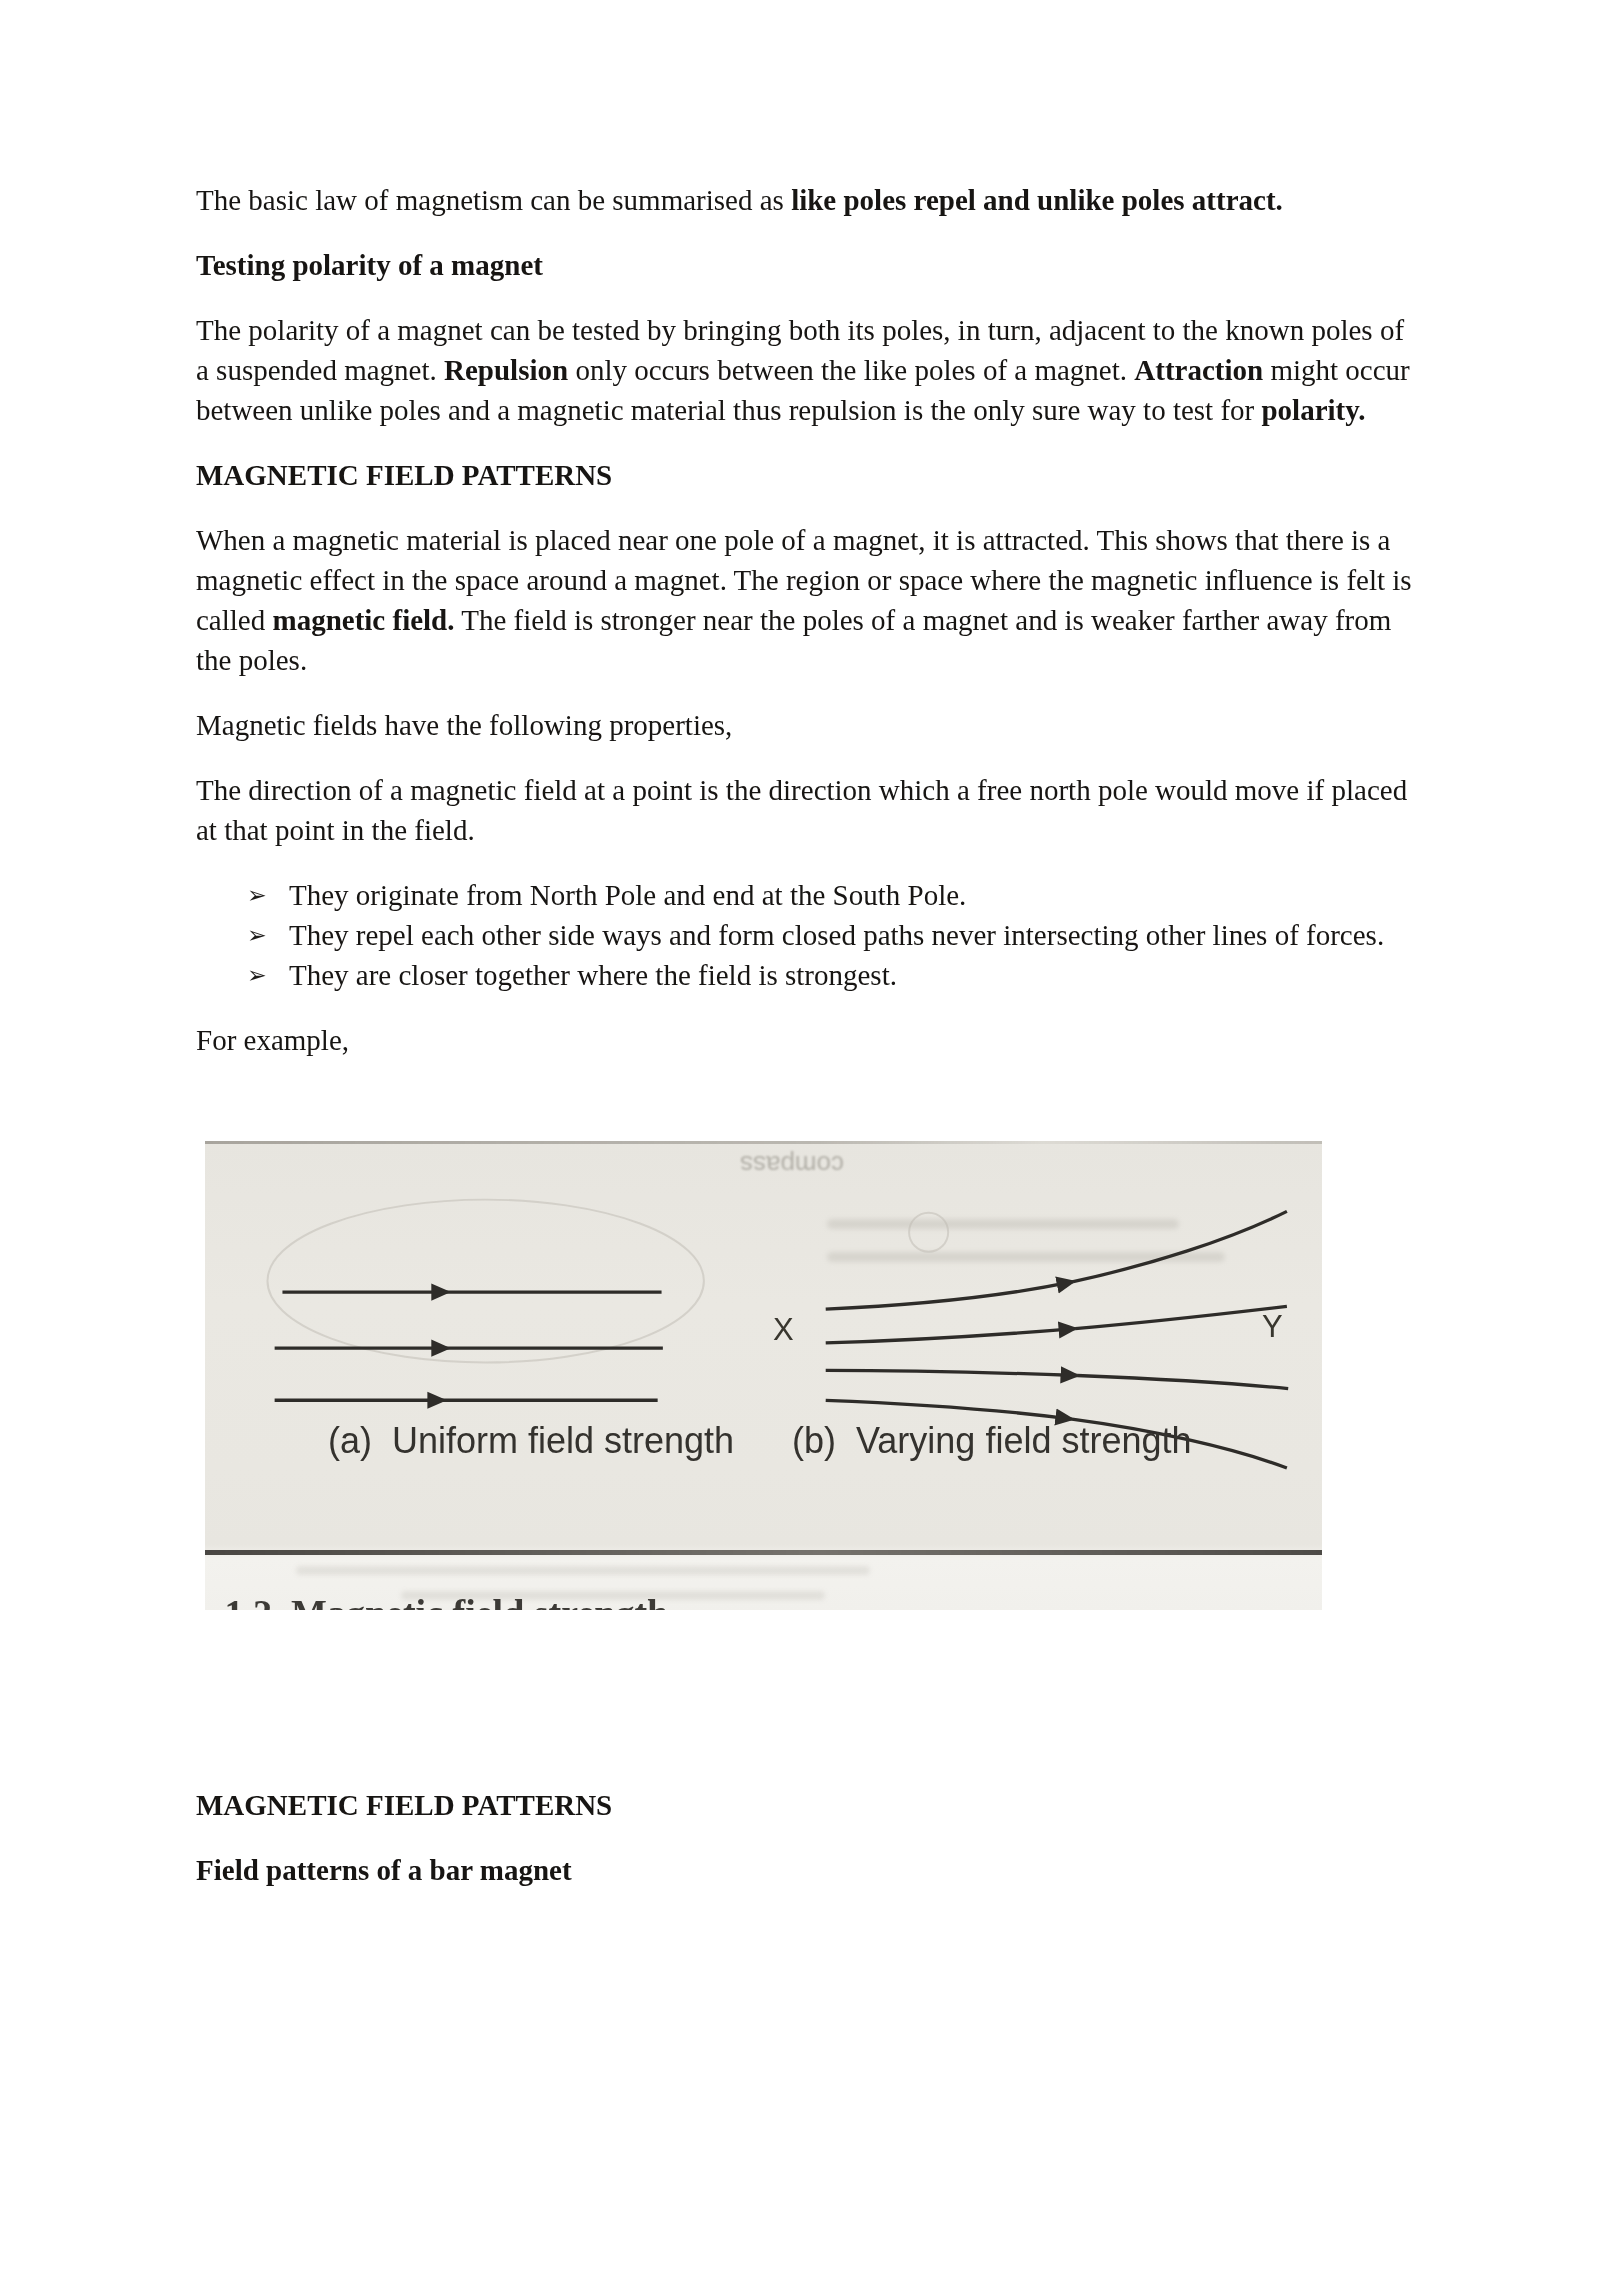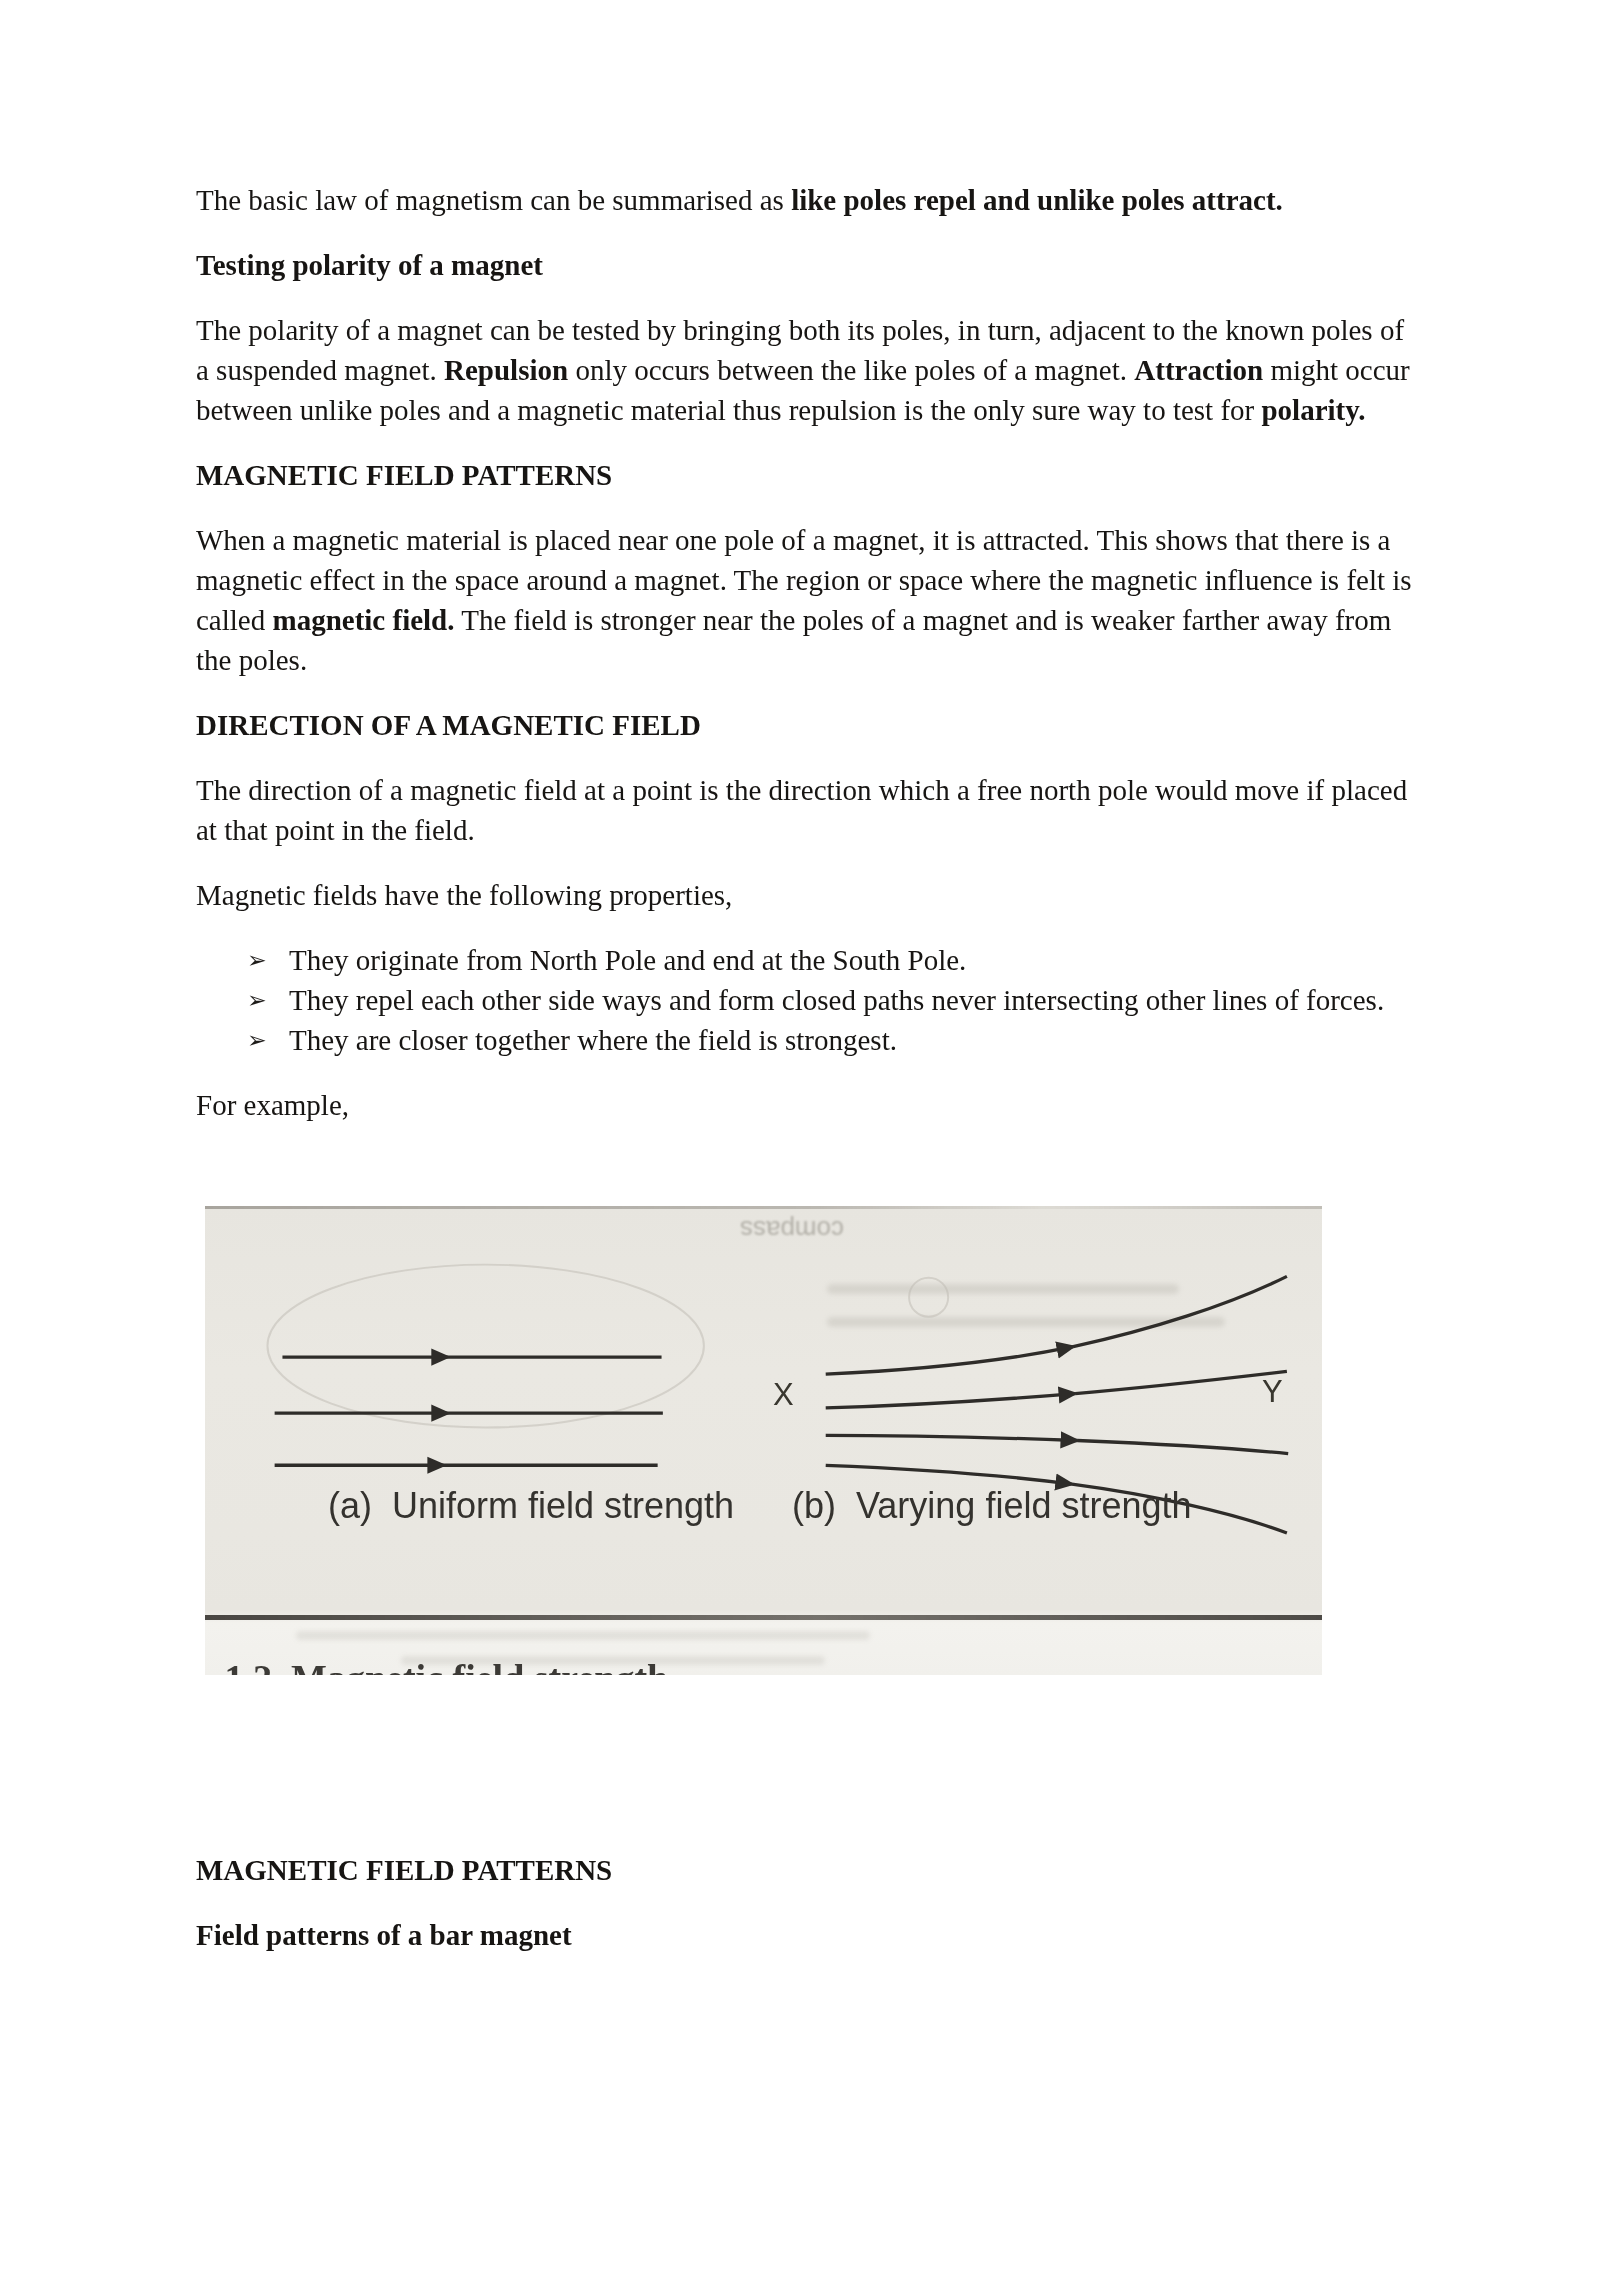--- a/index.html
+++ b/index.html
@@ -65,25 +65,24 @@
     <p class="para"><span>The basic law of magnetism can be summarised as </span><strong>like poles repel and unlike poles attract.</strong></p>
 
     <h2 class="heading">Testing polarity of a magnet</h2>
 
     <p class="para"><span>The polarity of a magnet can be tested by bringing both its poles, in turn, adjacent to the known poles of a suspended magnet. </span><strong>Repulsion</strong><span> only occurs between the like poles of a magnet. </span><strong>Attraction</strong><span> might occur between unlike poles and a magnetic material thus repulsion is the only sure way to test for </span><strong>polarity.</strong></p>
 
     <h2 class="heading">MAGNETIC FIELD PATTERNS</h2>
 
     <p class="para"><span>When a magnetic material is placed near one pole of a magnet, it is attracted. This shows that there is a magnetic effect in the space around a magnet. The region or space where the magnetic influence is felt is called </span><strong>magnetic field.</strong><span> The field is stronger near the poles of a magnet and is weaker farther away from the poles.</span></p>
 
-    <h2 class="heading">DIRECTION OF A MAGNETIC FIELD</h2>
+
+    <p class="para">Magnetic fields have the following properties,</p>
 
     <p class="para">The direction of a magnetic field at a point is the direction which a free north pole would move if placed at that point in the field.</p>
-
-    <p class="para">Magnetic fields have the following properties,</p>
 
     <ul class="bullets">
       <li class="bullet">
         <span class="marker">➢</span>
         <span class="bullet-text">They originate from North Pole and end at the South Pole.</span>
       </li>
       <li class="bullet">
         <span class="marker">➢</span>
         <span class="bullet-text">They repel each other side ways and form closed paths never intersecting other lines of forces.</span>
       </li>

